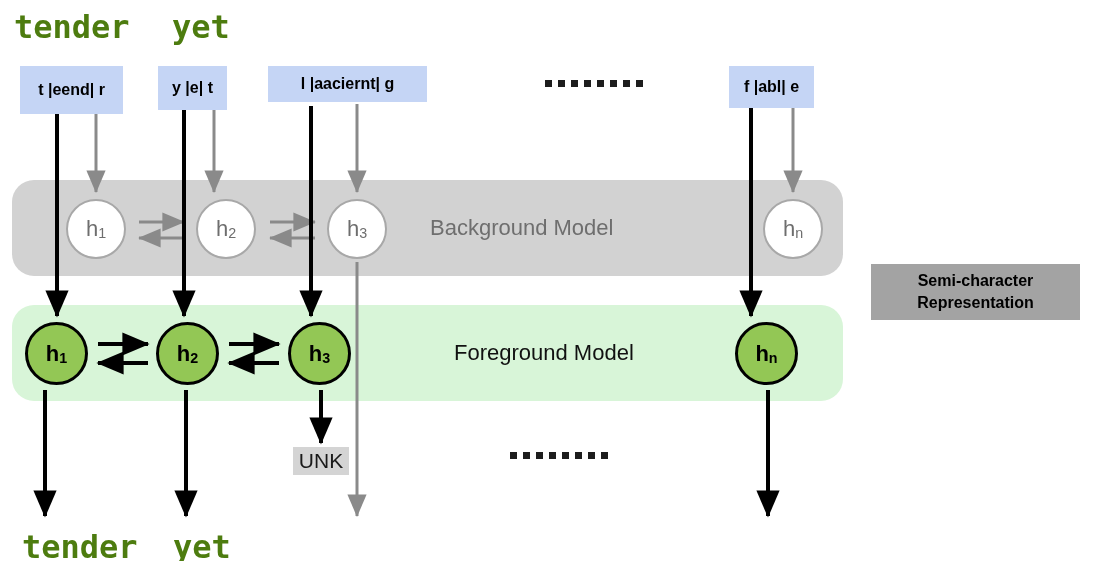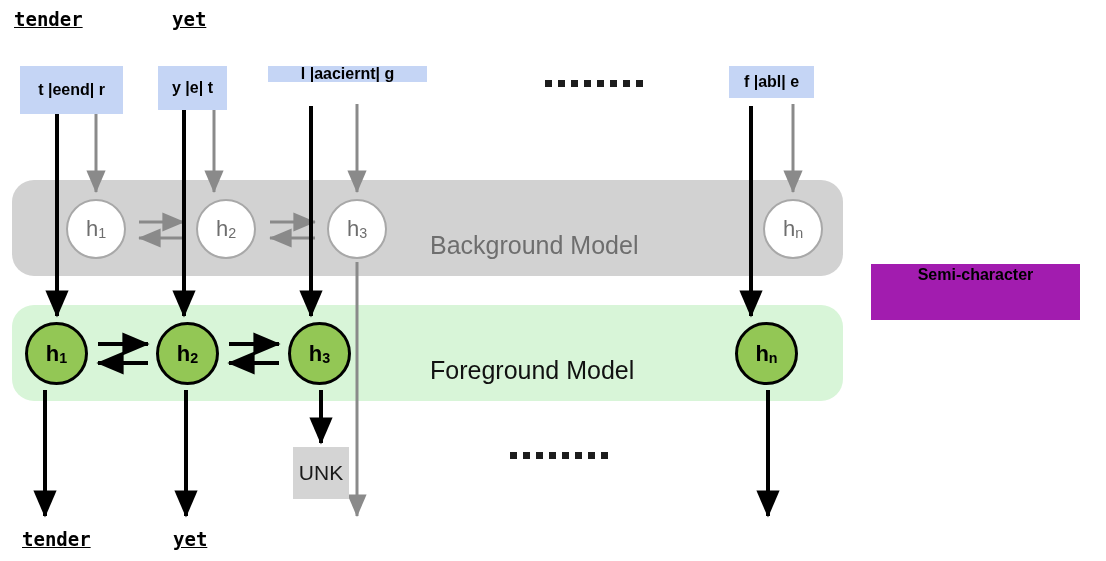--- a/index.html
+++ b/index.html
@@ -14,25 +14,24 @@
     position: relative;
     width: 1106px;
     height: 561px;
     background: #ffffff;
     overflow: hidden;
   }
   .mono-word {
     position: absolute;
     font-family: "DejaVu Sans Mono", monospace;
     font-weight: bold;
-    font-size: 19px;
-    color: #000000;
+    font-size: 32px;
+    color: #4d7c0f;
     white-space: pre;
     letter-spacing: 0px;
-    text-decoration: underline;
   }
   .sc-box {
     position: absolute;
     background: #c5d5f5;
     color: #000000;
     font-family: "Liberation Sans", sans-serif;
     font-weight: bold;
     font-size: 16px;
     display: flex;
     align-items: center;
@@ -47,23 +46,22 @@
   }
   .band-bg {
     background: #d2d2d2;
   }
   .band-fg {
     background: #d8f5d8;
   }
   .band-label {
     position: absolute;
     font-family: "Liberation Sans", sans-serif;
-    font-size: 25px;
-    white-space: pre;
-    margin-top: 16px;
+    font-size: 22px;
+    white-space: pre;
   }
   .band-label-bg { color: #6e6e6e; }
   .band-label-fg { color: #111111; }
   .node {
     position: absolute;
     border-radius: 50%;
     box-sizing: border-box;
     display: flex;
     align-items: center;
     justify-content: center;
@@ -95,28 +93,29 @@
     font-family: "Liberation Sans", sans-serif;
     font-size: 21px;
     display: flex;
     align-items: center;
     justify-content: center;
     white-space: pre;
     box-sizing: border-box;
   }
   .legend-box {
     position: absolute;
-    background: #a21caf;
+    background: #a3a3a3;
     color: #000000;
     font-family: "Liberation Sans", sans-serif;
     font-weight: bold;
     font-size: 16px;
     display: flex;
     flex-direction: column;
     align-items: center;
+    justify-content: center;
     line-height: 1.35;
     text-align: center;
     box-sizing: border-box;
   }
   .dots {
     position: absolute;
     display: flex;
     gap: 6px;
     align-items: center;
   }
@@ -194,22 +193,22 @@
       <line x1="321" y1="390" x2="321" y2="443"></line>
       <line x1="768" y1="390" x2="768" y2="516"></line>
     </g>
   </svg>
 
   <div class="mono-word" style="left:14px; top:8px;">tender</div>
   <div class="mono-word" style="left:172px; top:8px;">yet</div>
 
   <div class="sc-box" style="left:20px; top:66px; width:103px; height:48px;">t |eend| r</div>
   <div class="sc-box" style="left:158px; top:66px; width:69px; height:44px;">y |e| t</div>
-  <div class="sc-box" style="left:268px; top:66px; width:159px; height:16px;">l |aaciernt| g</div>
-  <div class="sc-box" style="left:729px; top:66px; width:85px; height:32px;">f |abl| e</div>
+  <div class="sc-box" style="left:268px; top:66px; width:159px; height:36px;">l |aaciernt| g</div>
+  <div class="sc-box" style="left:729px; top:66px; width:85px; height:42px;">f |abl| e</div>
 
   <div class="dots" style="left:545px; top:80px;">
     <i></i>
       <i></i>
       <i></i>
       <i></i>
       <i></i>
       <i></i>
       <i></i>
       <i></i>
@@ -233,37 +232,38 @@
   <div class="node node-bg" style="left:196px; top:199px; width:60px; height:60px;">
     <span>h</span><sub>2</sub>
   </div>
   <div class="node node-bg" style="left:327px; top:199px; width:60px; height:60px;">
     <span>h</span><sub>3</sub>
   </div>
   <div class="node node-bg" style="left:763px; top:199px; width:60px; height:60px;">
     <span>h</span><sub>n</sub>
   </div>
 
-  <div class="band-label band-label-fg" style="left:430px; top:340px;">Foreground Model</div>
+  <div class="band-label band-label-fg" style="left:454px; top:340px;">Foreground Model</div>
 
   <div class="node node-fg" style="left:25px; top:322px; width:63px; height:63px;">
     <span>h</span><sub>1</sub>
   </div>
   <div class="node node-fg" style="left:156px; top:322px; width:63px; height:63px;">
     <span>h</span><sub>2</sub>
   </div>
   <div class="node node-fg" style="left:288px; top:322px; width:63px; height:63px;">
     <span>h</span><sub>3</sub>
   </div>
   <div class="node node-fg" style="left:735px; top:322px; width:63px; height:63px;">
     <span>h</span><sub>n</sub>
   </div>
 
-  <div class="unk-box" style="left:293px; top:447px; width:56px; height:52px;">UNK</div>
+  <div class="unk-box" style="left:293px; top:447px; width:56px; height:28px;">UNK</div>
 
   <div class="legend-box" style="left:871px; top:264px; width:209px; height:56px;">
     <span>Semi-character</span>
+    <span>Representation</span>
   </div>
 
   <div class="mono-word" style="left:22px; top:528px;">tender</div>
   <div class="mono-word" style="left:173px; top:528px;">yet</div>
 
 </div>
 
 </body></html>

